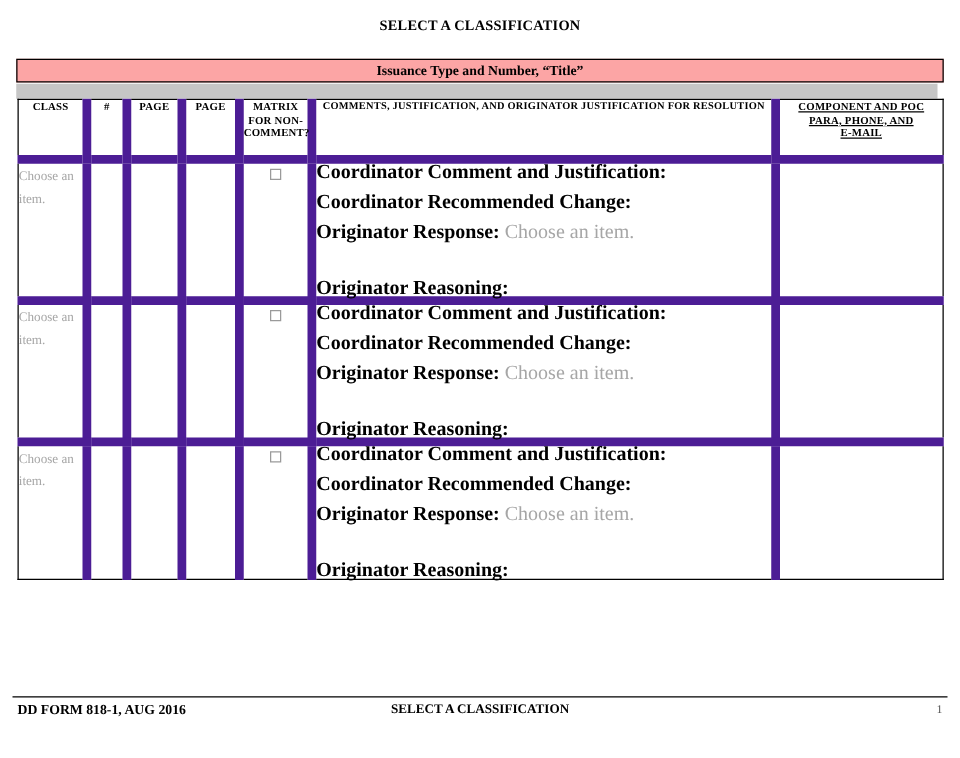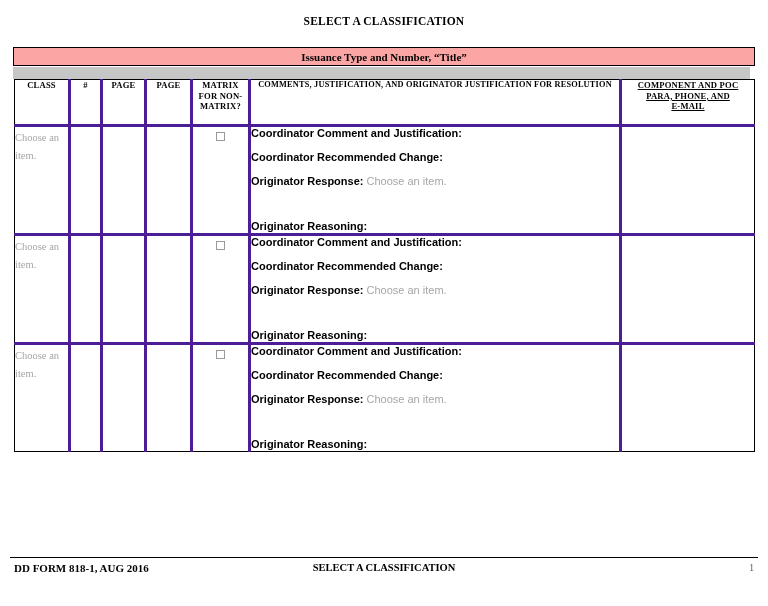--- a/index.html
+++ b/index.html
@@ -77,21 +77,21 @@
     top: 79px;
     width: 740px;
   }
   table.matrix {
     border-collapse: collapse;
     table-layout: fixed;
     width: 740px;
     background: #ffffff;
   }
   table.matrix td, table.matrix th {
-    border: 3px solid #4c1d95;
+    border: 7px solid #4c1d95;
     vertical-align: top;
     padding: 0;
   }
   
   .matrix-wrap {
     border: 0;
   }
   table.matrix {
     outline: none;
   }
@@ -163,22 +163,22 @@
     height: 9px;
     border: 1.3px solid #9a9a9a;
     background: #ffffff;
     box-sizing: border-box;
   }
   td.cell-comments {
     padding: 6px 0 4px 8px;
     vertical-align: top;
   }
   .comment-line {
-    font-family: Liberation Sans, sans-serif;
-    font-size: 11px;
+    font-family: Liberation Serif, serif;
+    font-size: 16px;
     line-height: 13px;
     margin-bottom: 11px;
     white-space: nowrap;
   }
   .comment-line:last-child {
     margin-bottom: 0;
     margin-top: 32px;
   }
   .comment-label {
     font-weight: bold;
@@ -270,21 +270,21 @@
           </th>
           <th class="col-head">
             <span>PAGE</span>
           </th>
           <th class="col-head">
             <span>PAGE</span>
           </th>
           <th class="col-head">
             <span>MATRIX</span><br>
             <span>FOR NON-</span><br>
-            <span>MATRIX?</span>
+            <span>COMMENT?</span>
           </th>
           <th class="col-head comm-head">
             <span>COMMENTS, JUSTIFICATION, AND ORIGINATOR JUSTIFICATION FOR RESOLUTION</span>
           </th>
           <th class="col-head">
             <span>COMPONENT AND POC</span><br>
             <span>PARA, PHONE, AND</span><br>
             <span>E-MAIL</span>
           </th>
         </tr>

